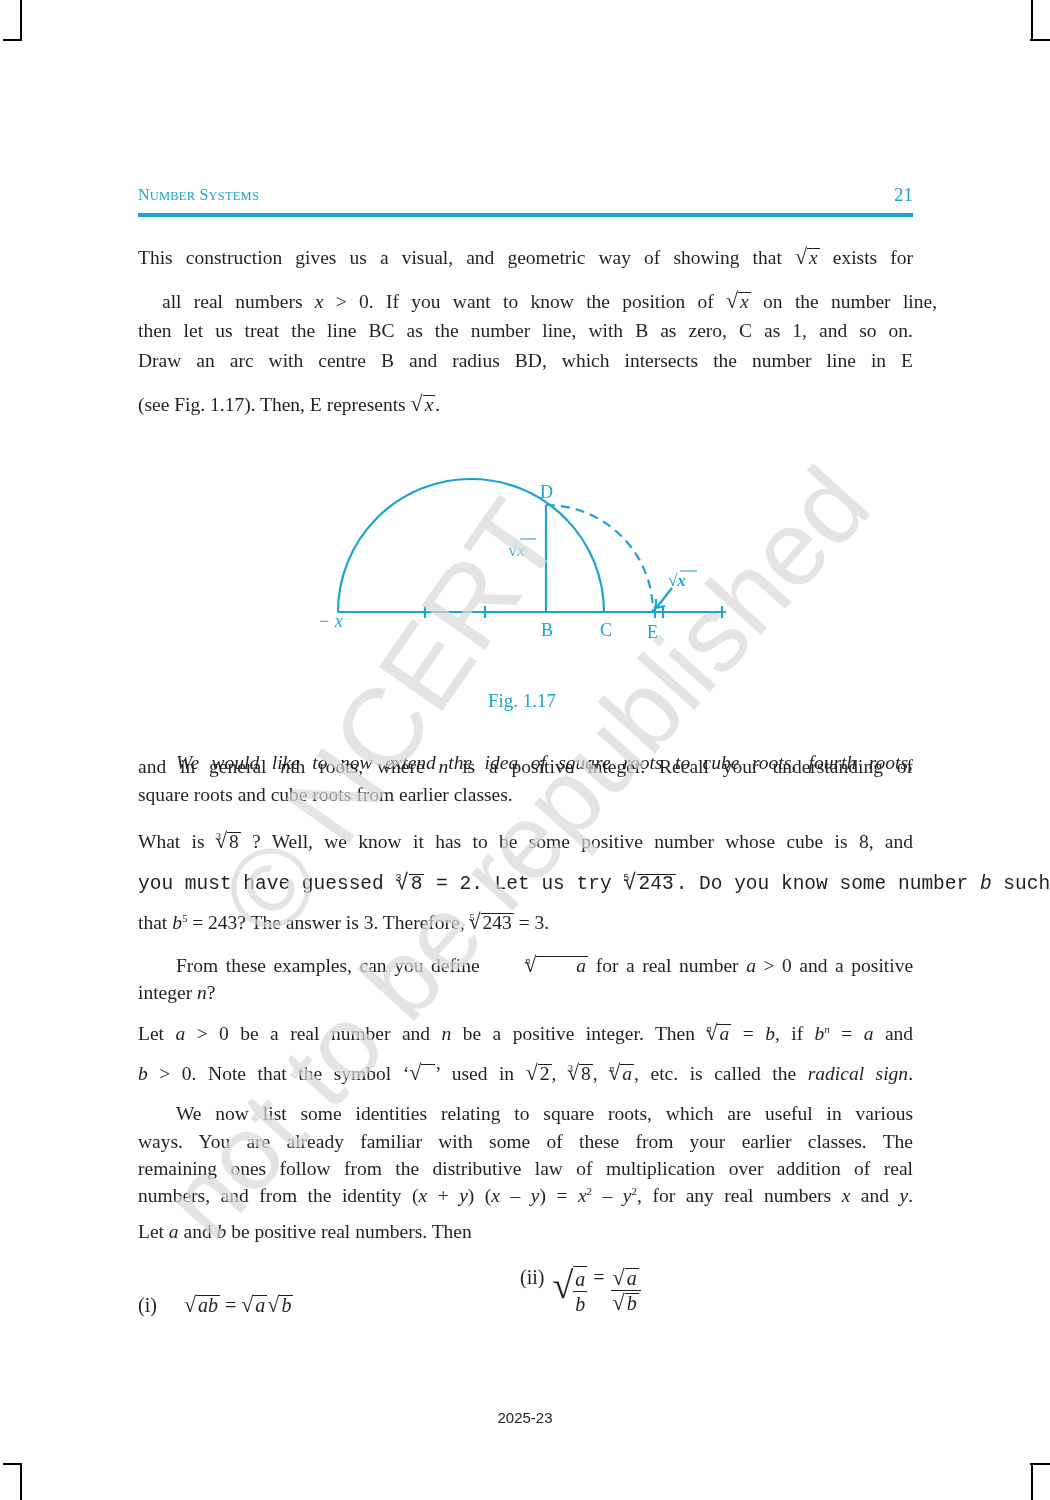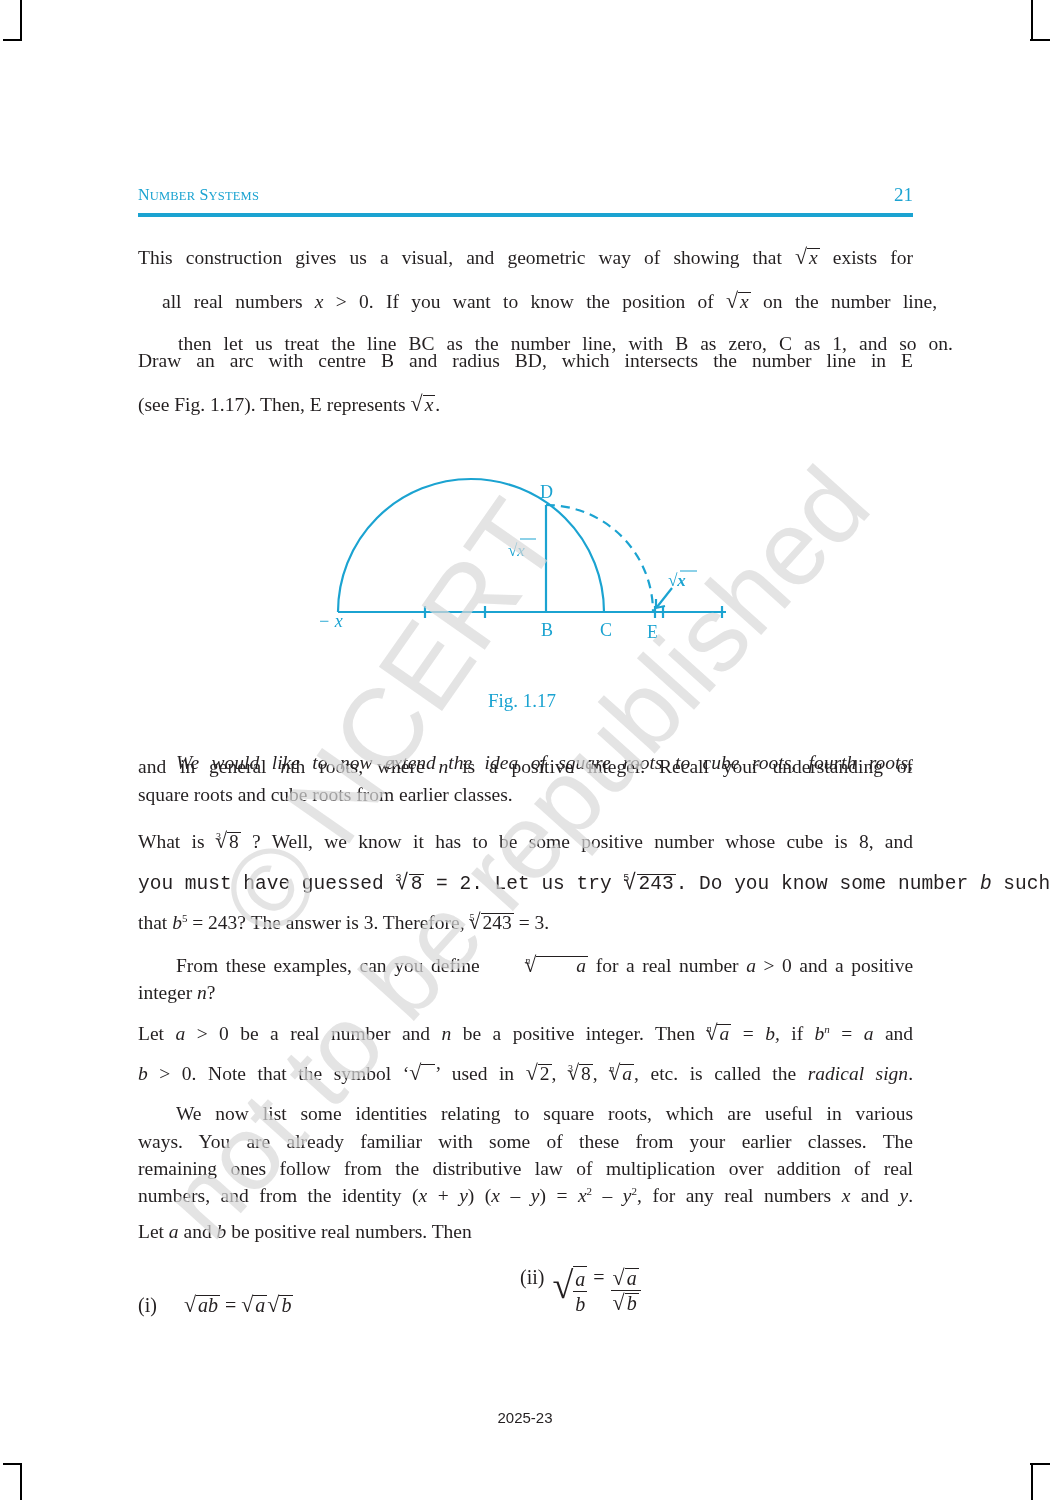--- a/index.html
+++ b/index.html
@@ -51,21 +51,21 @@
 <div class="line" style="top:244px;">
   <span>This construction gives us a visual, and geometric way of showing that</span>
   <span class="rad"><span class="sym">√</span><span class="ov">x</span></span>
   <span>exists for</span>
 </div>
 <div class="line" style="top:288px;margin-left:24px;">
   <span>all real numbers</span> <i>x</i> <span>&gt; 0. If you want to know the position of</span>
   <span class="rad"><span class="sym">√</span><span class="ov">x</span></span>
   <span>on the number line,</span>
 </div>
-<div class="line" style="top:333px;margin-left:40px;"><span>then let us treat the line BC as the number line, with B as zero, C as 1, and so on.</span></div>
+<div class="line" style="top:320px;"><span>then let us treat the line BC as the number line, with B as zero, C as 1, and so on.</span></div>
 <div class="line" style="top:350px;"><span>Draw an arc with centre B and radius BD, which intersects the number line in E</span></div>
 <div class="line last" style="top:391px;">
   <span>(see Fig. 1.17). Then, E represents</span>
   <span class="rad"><span class="sym">√</span><span class="ov">x</span></span><span>.</span>
 </div>
 
 <svg class="fig" viewBox="300 460 460 220" width="460" height="220">
   <g stroke="#1ba3d1" stroke-width="2.2" fill="none">
 
     <line x1="338" y1="612" x2="726" y2="612"></line>

